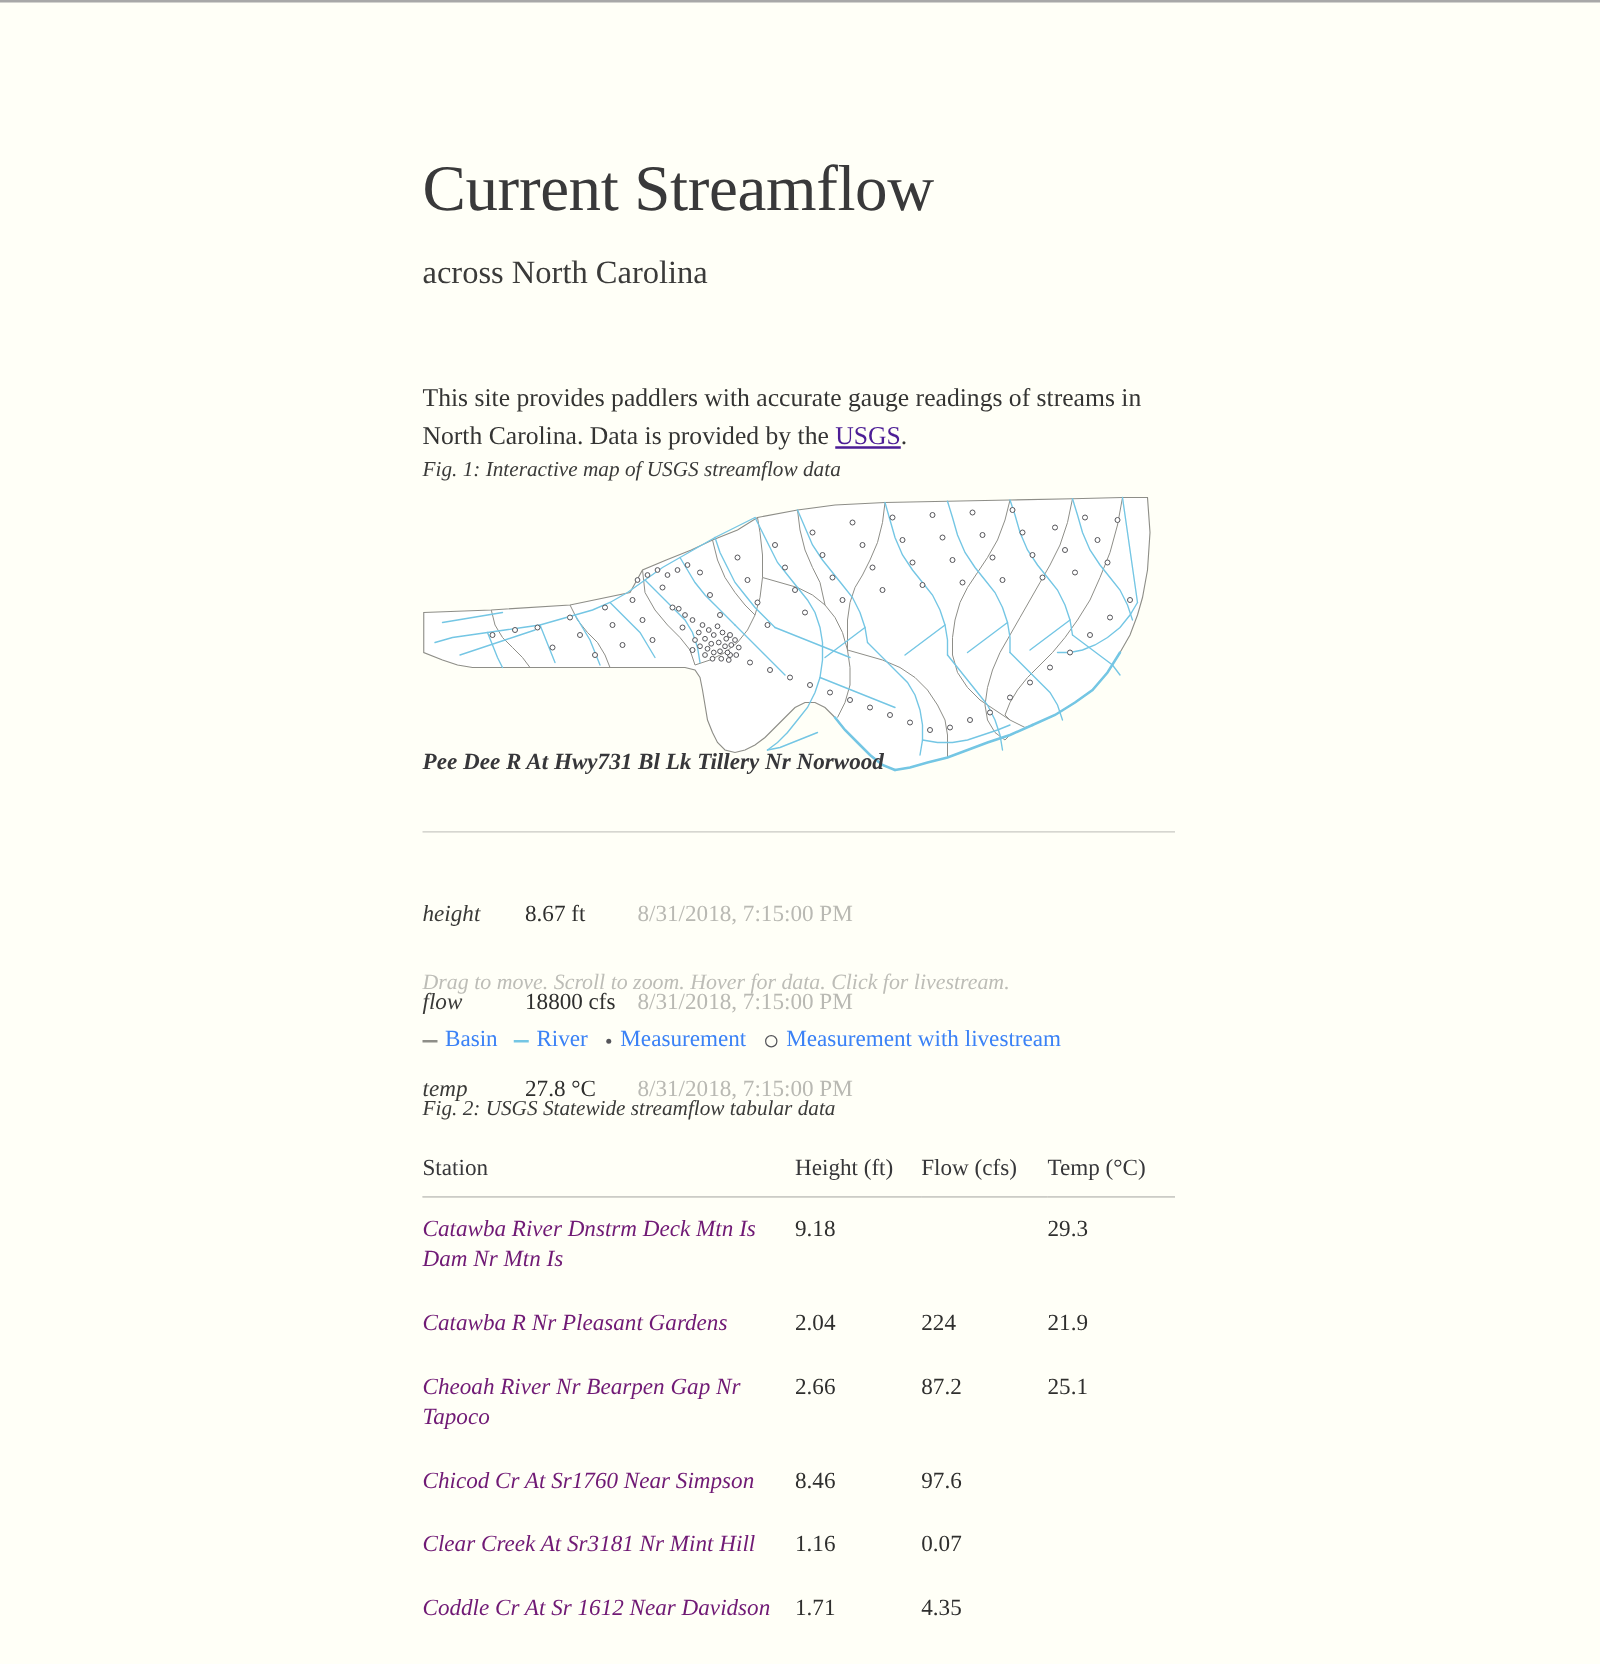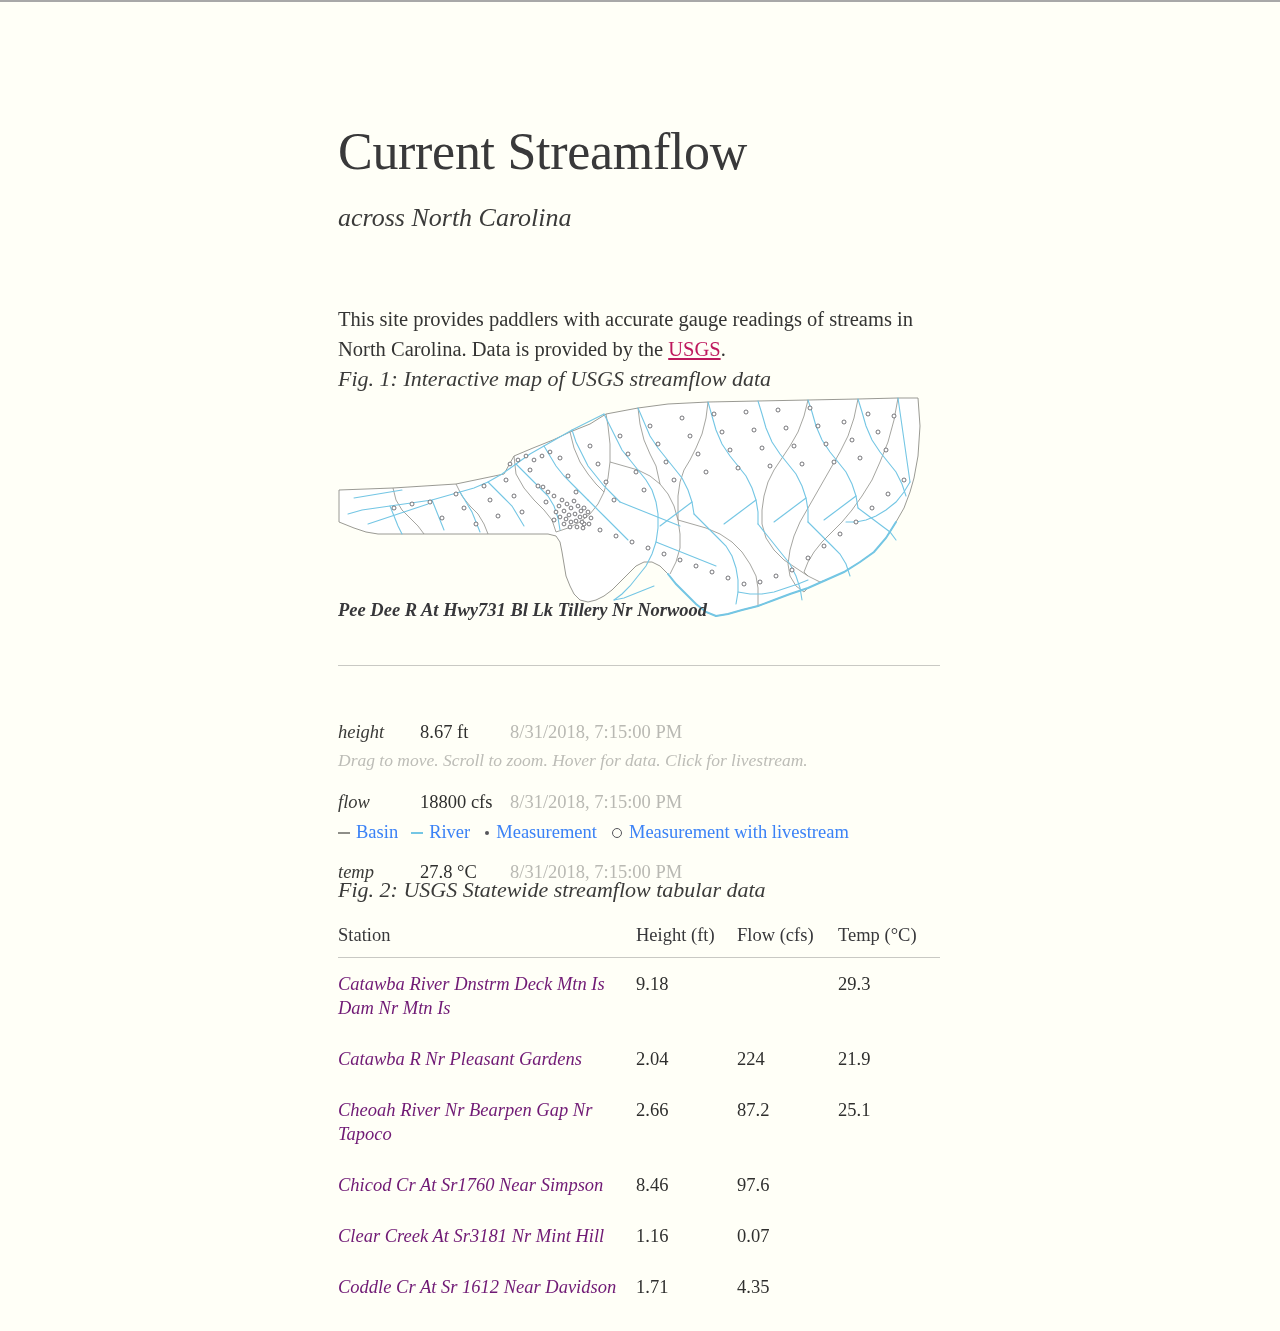--- a/index.html
+++ b/index.html
@@ -14,30 +14,30 @@
   #topline { position:absolute; top:0; left:0; width:1280px; height:2px; background:#a8a8a8; }
   .page { position:absolute; left:338px; top:0; width:604px; }
 
   h1.title {
     font-size:52px; font-weight:400; letter-spacing:-0.3px;
     margin:0; padding:0; position:absolute; top:125px; left:0;
     color:#39393a; line-height:1.05;
   }
   .subtitle {
     position:absolute; top:203px; left:0;
-    font-size:26px; font-style:italic; color:#3b3b3a;
+    font-size:26px; color:#3b3b3a;
   }
   .intro {
     position:absolute; top:283px; left:0; width:575px;
     font-size:20.5px; line-height:30px; color:#343433;
   }
-  .intro a { color:#be185d; text-decoration:underline; }
+  .intro a { color:#4c1d95; text-decoration:underline; }
 
   .figcaption {
-    position:absolute; left:0; font-size:22px; font-style:italic; color:#3b3b3a;
+    position:absolute; left:0; font-size:17px; font-style:italic; color:#3b3b3a;
   }
   #cap1 { top:366px; }
   #cap2 { top:877px; }
 
   #mapwrap { position:absolute; top:396px; left:0; width:604px; height:236px; }
   #mapwrap svg { display:block; width:604px; height:236px; }
 
   .station-title {
     position:absolute; top:600px; left:0;
     font-size:18.5px; font-style:italic; font-weight:700; color:#37373a;
@@ -48,21 +48,21 @@
   }
   #hr1 { top:665px; }
 
   .readout { position:absolute; top:678px; left:0; width:604px; font-size:18.5px; }
   .readout .row { display:flex; height:26px; align-items:baseline;margin-top:44px; }
   .readout .k { width:82px; font-style:italic; color:#3a3a38; }
   .readout .v { width:90px; color:#2f2f2e; }
   .readout .t { color:#b9b9b3; }
 
   .maphint {
-    position:absolute; top:750px; left:0;
+    position:absolute; top:775px; left:0;
     font-size:17.5px; font-style:italic; color:#bdbdb7;
   }
   .legend {
     position:absolute; top:804px; left:0;
     font-size:18.5px; color:#3b82f6;
     display:flex; align-items:center;margin-top:18px;
   }
   .legend .item { display:flex; align-items:center; margin-right:13px; }
   .legend .dash { display:inline-block; width:12px; height:2px; margin-right:6px; }
   .legend .dash.basin { background:#8e8e88; }

